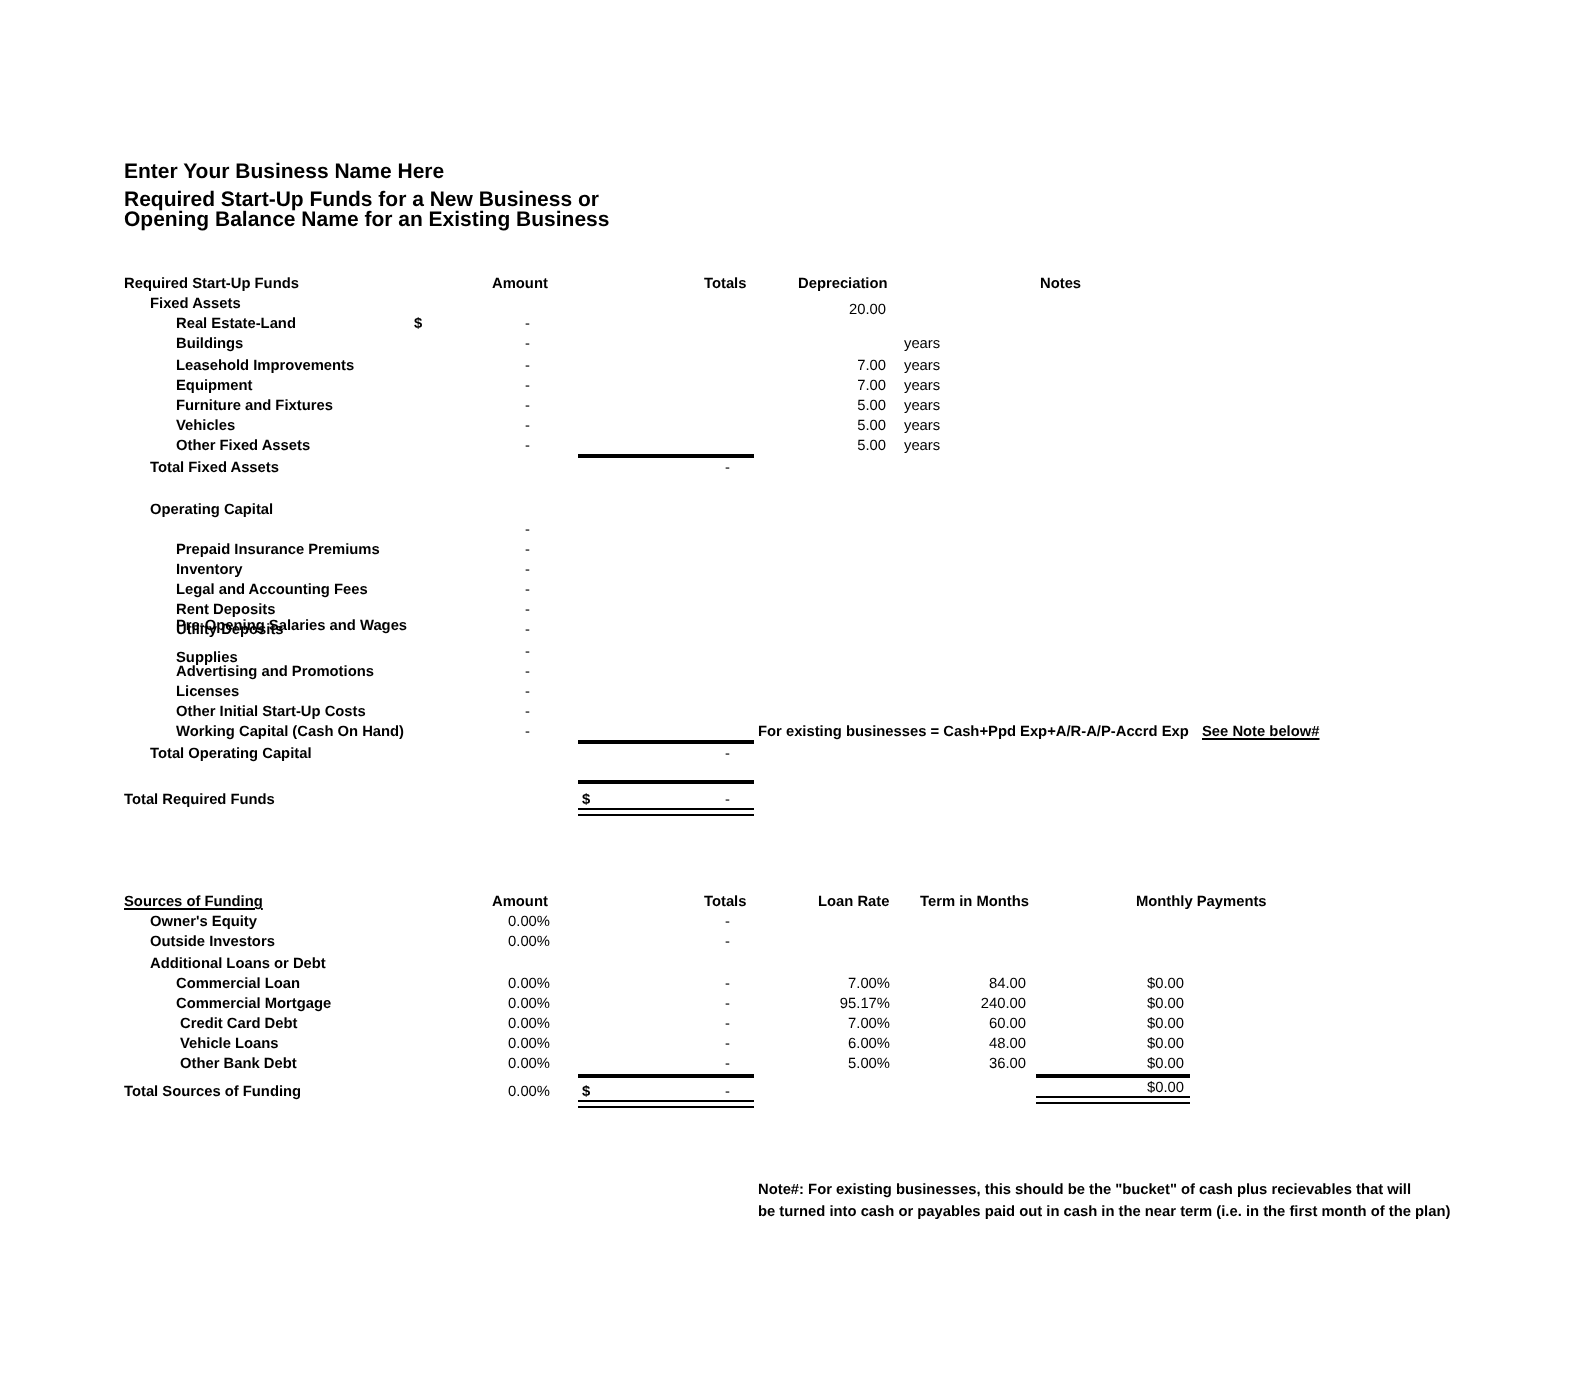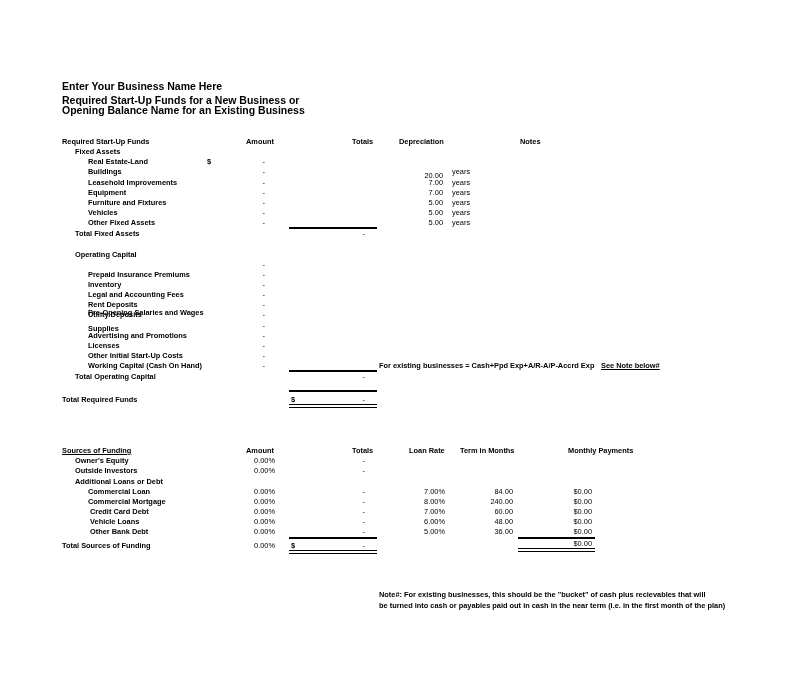--- a/index.html
+++ b/index.html
@@ -28,21 +28,21 @@
 <div class="abs sm" style="left:520px;top:137px;">Notes</div>
 
 <div class="abs sm" style="left:75px;top:147px;">Fixed Assets</div>
 <div class="abs sm" style="left:207px;top:157px;">$</div>
 
 <div class="abs sm" style="left:88px;top:157px;">Real Estate-Land</div>
 <div class="abs nb r" style="left:230px;width:35px;top:157px;">-</div>
 
 <div class="abs sm" style="left:88px;top:167px;">Buildings</div>
 <div class="abs nb r" style="left:230px;width:35px;top:167px;">-</div>
-<div class="abs nb r" style="left:413px;width:30px;top:171px;">20.00</div>
+<div class="abs nb r" style="left:413px;width:30px;top:150px;">20.00</div>
 <div class="abs nb" style="left:452px;top:167px;">years</div>
 
 <div class="abs sm" style="left:88px;top:177.5px;">Leasehold Improvements</div>
 <div class="abs nb r" style="left:230px;width:35px;top:177.5px;">-</div>
 <div class="abs nb r" style="left:413px;width:30px;top:177.5px;">7.00</div>
 <div class="abs nb" style="left:452px;top:177.5px;">years</div>
 
 <div class="abs sm" style="left:88px;top:187.5px;">Equipment</div>
 <div class="abs nb r" style="left:230px;width:35px;top:187.5px;">-</div>
 <div class="abs nb r" style="left:413px;width:30px;top:187.5px;">7.00</div>
@@ -124,21 +124,21 @@
 <div class="abs sm" style="left:88px;top:486.5px;">Commercial Loan</div>
 <div class="abs nb r" style="left:235px;width:40px;top:486.5px;">0.00%</div>
 <div class="abs nb r" style="left:340px;width:25px;top:486.5px;">-</div>
 <div class="abs nb r" style="left:405px;width:40px;top:486.5px;">7.00%</div>
 <div class="abs nb r" style="left:473px;width:40px;top:486.5px;">84.00</div>
 <div class="abs nb r" style="left:547px;width:45px;top:486.5px;">$0.00</div>
 
 <div class="abs sm" style="left:88px;top:496.5px;">Commercial Mortgage</div>
 <div class="abs nb r" style="left:235px;width:40px;top:496.5px;">0.00%</div>
 <div class="abs nb r" style="left:340px;width:25px;top:496.5px;">-</div>
-<div class="abs nb r" style="left:405px;width:40px;top:496.5px;">8.00%</div>
+<div class="abs nb r" style="left:405px;width:40px;top:496.5px;">95.17%</div>
 <div class="abs nb r" style="left:473px;width:40px;top:496.5px;">240.00</div>
 <div class="abs nb r" style="left:547px;width:45px;top:496.5px;">$0.00</div>
 
 <div class="abs sm" style="left:90px;top:506.5px;">Credit Card Debt</div>
 <div class="abs nb r" style="left:235px;width:40px;top:506.5px;">0.00%</div>
 <div class="abs nb r" style="left:340px;width:25px;top:506.5px;">-</div>
 <div class="abs nb r" style="left:405px;width:40px;top:506.5px;">7.00%</div>
 <div class="abs nb r" style="left:473px;width:40px;top:506.5px;">60.00</div>
 <div class="abs nb r" style="left:547px;width:45px;top:506.5px;">$0.00</div>
 

